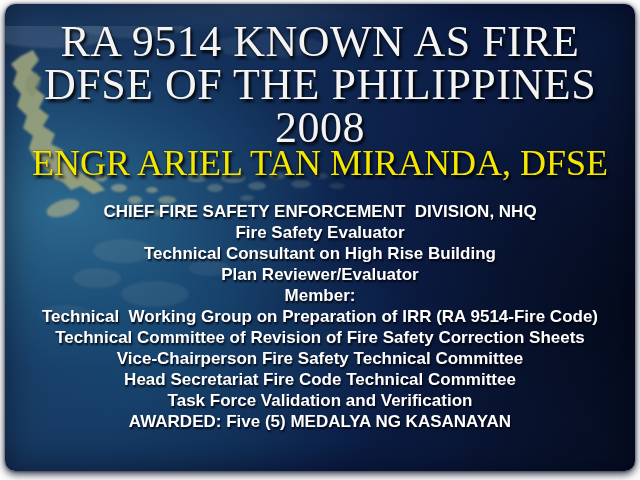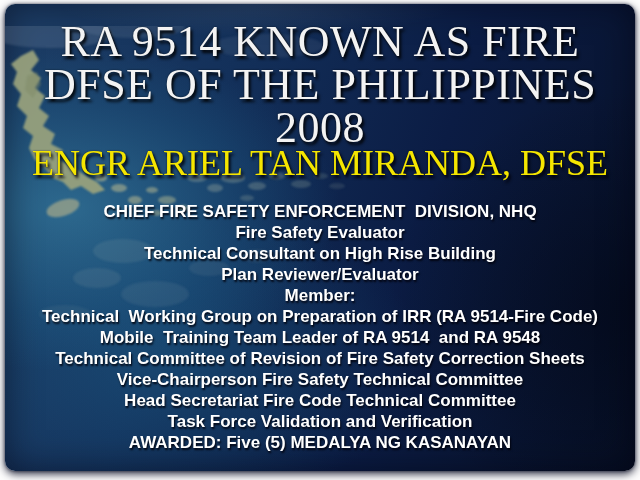--- a/index.html
+++ b/index.html
@@ -96,21 +96,20 @@
 
     <div class="presenter-line">ENGR ARIEL TAN MIRANDA, DFSE</div>
 
     <div class="credentials">
       <div class="cred-line">CHIEF FIRE SAFETY ENFORCEMENT  DIVISION, NHQ</div>
       <div class="cred-line">Fire Safety Evaluator</div>
       <div class="cred-line">Technical Consultant on High Rise Building</div>
       <div class="cred-line">Plan Reviewer/Evaluator</div>
       <div class="cred-line">Member:</div>
       <div class="cred-line">Technical  Working Group on Preparation of IRR (RA 9514-Fire Code)</div>
-      <div class="cred-line">Mobile  Training Team Leader of RA 9514  and RA 9548</div>
       <div class="cred-line">Technical Committee of Revision of Fire Safety Correction Sheets</div>
       <div class="cred-line">Vice-Chairperson Fire Safety Technical Committee</div>
       <div class="cred-line">Head Secretariat Fire Code Technical Committee</div>
       <div class="cred-line">Task Force Validation and Verification</div>
       <div class="cred-line">AWARDED: Five (5) MEDALYA NG KASANAYAN</div>
     </div>
 
   </div>
 </div>
 

